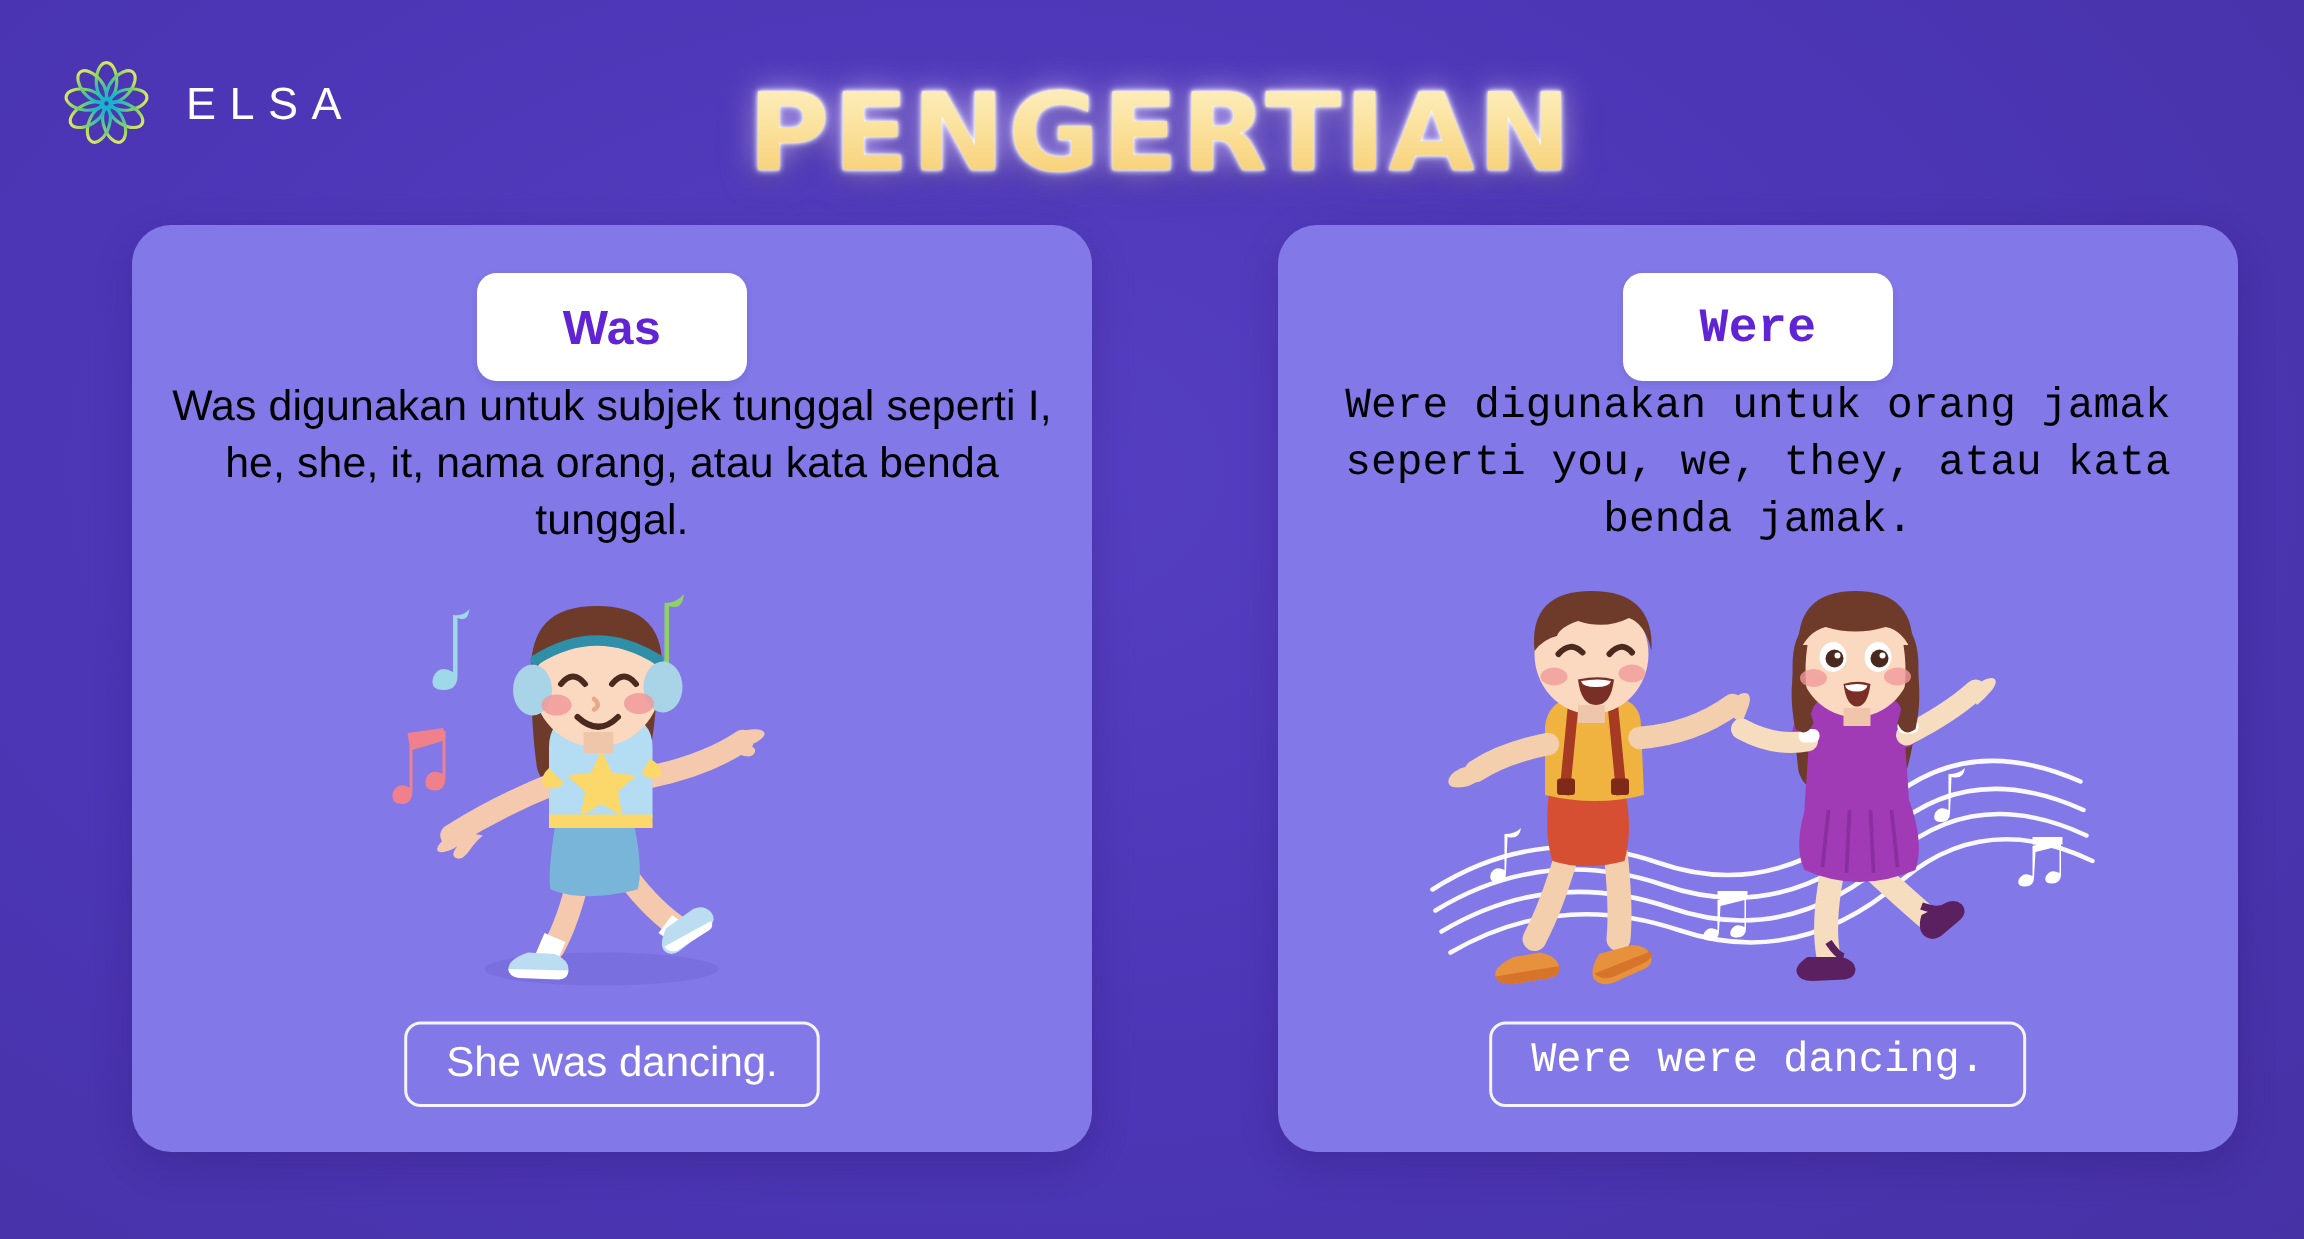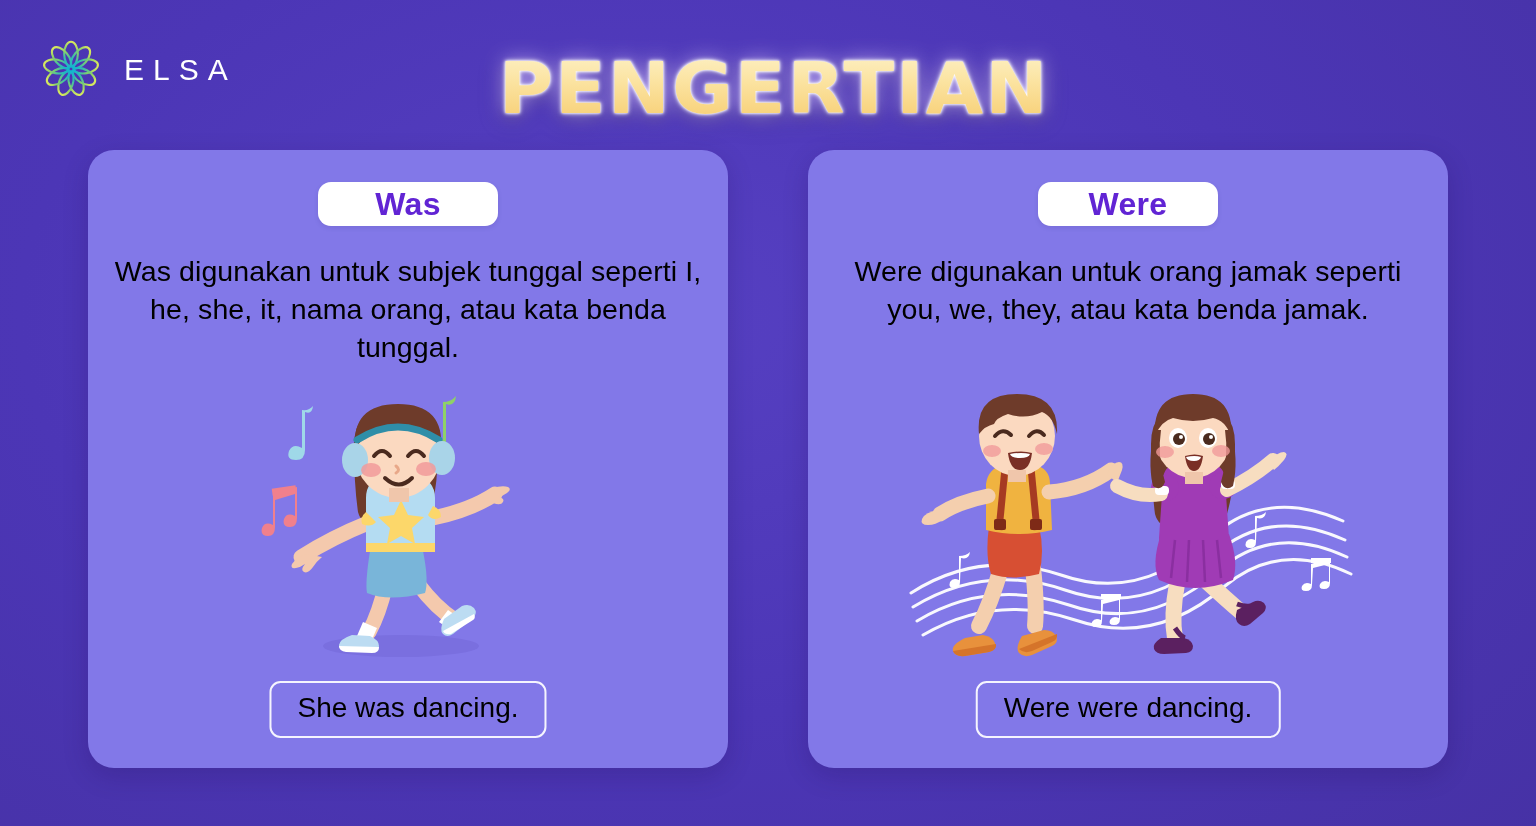--- a/index.html
+++ b/index.html
@@ -67,29 +67,29 @@
   .card {
     position: absolute;
     top: 150px;
     width: 640px;
     height: 618px;
     background: #8278e8;
     border-radius: 26px;
     box-shadow: 0 8px 26px rgba(28,12,76,.20);
   }
   .card--left  { left: 88px; }
-  .card--right { left: 808px; }
+  .card--right { left: 852px; font-family: Liberation Mono, monospace; }
 
   .badge {
     position: absolute;
     top: 32px;
     left: 50%;
     transform: translateX(-50%);
     min-width: 180px;
-    height: 44px;
+    height: 72px;
     background: #ffffff;
     border-radius: 13px;
     display: flex;
     align-items: center;
     justify-content: center;
     color: #6124d4;
     font-size: 32px;
     font-weight: 700;
     letter-spacing: .3px;
     box-shadow: 0 2px 5px rgba(40,20,90,.10);
@@ -121,21 +121,21 @@
   .illo-wrap svg { display: block; overflow: visible; }
 
   .example {
     position: absolute;
     left: 50%;
     transform: translateX(-50%);
     bottom: 30px;
     border: 2px solid rgba(255,255,255,.92);
     border-radius: 11px;
     padding: 8px 26px 11px;
-    color: #000000;
+    color: #ffffff;
     font-size: 28px;
     line-height: 1.2;
     white-space: nowrap;
   }
 </style>
 </head>
 <body>
 
 <div class="stage">
 

